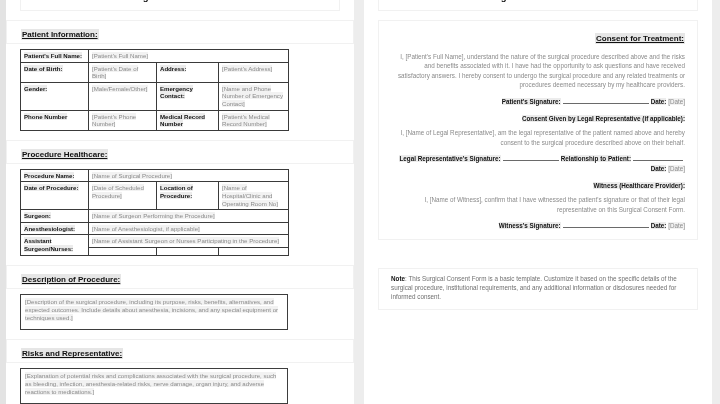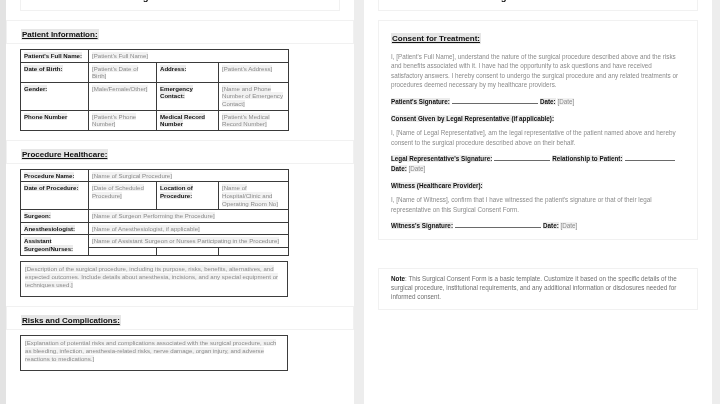--- a/index.html
+++ b/index.html
@@ -126,20 +126,21 @@
     color: #8a8a8a;
   }
   .text-box span.sh { background: #f2f2f2; }
 
   
   .consent-frame {
     border: 1px solid #f1f1f1;
     box-sizing: border-box;
     margin: 9px 14px 0 14px;
     padding: 6px 12px 8px 12px;
+    text-align: right;
   }
   .consent-frame .section-heading { margin-bottom: 2px; }
   .body-para {
     font-size: 6.3px;
     line-height: 9.4px;
     color: #6f6f6f;
     margin: 6px 0 0 0;
   }
   .body-para .ph { color: #8a8a8a; }
   .sig-line {
@@ -316,26 +317,29 @@
           </td>
         </tr>
         <tr>
           <td class="val" style="height:8px"></td>
           <td class="val"></td>
           <td class="val"></td>
         </tr>
       </tbody>
     </table>
 
+    <div class="heading-bar">
+      <span class="section-heading">Description of Procedure:</span>
+    </div>
     <div class="text-box">
       <span class="sh">[Description of the surgical procedure, including its purpose, risks, benefits, alternatives, and expected outcomes. Include details about anesthesia, incisions, and any special equipment or techniques used.]</span>
     </div>
 
     <div class="heading-bar">
-      <span class="section-heading">Risks and Complications:</span>
+      <span class="section-heading">Risks and Representative:</span>
     </div>
     <div class="text-box">
       <span class="sh">[Explanation of potential risks and complications associated with the surgical procedure, such as bleeding, infection, anesthesia-related risks, nerve damage, organ injury, and adverse reactions to medications.]</span>
     </div>
 
   </div>
 
   <div class="gutter middle"></div>
 
   <div class="page">

